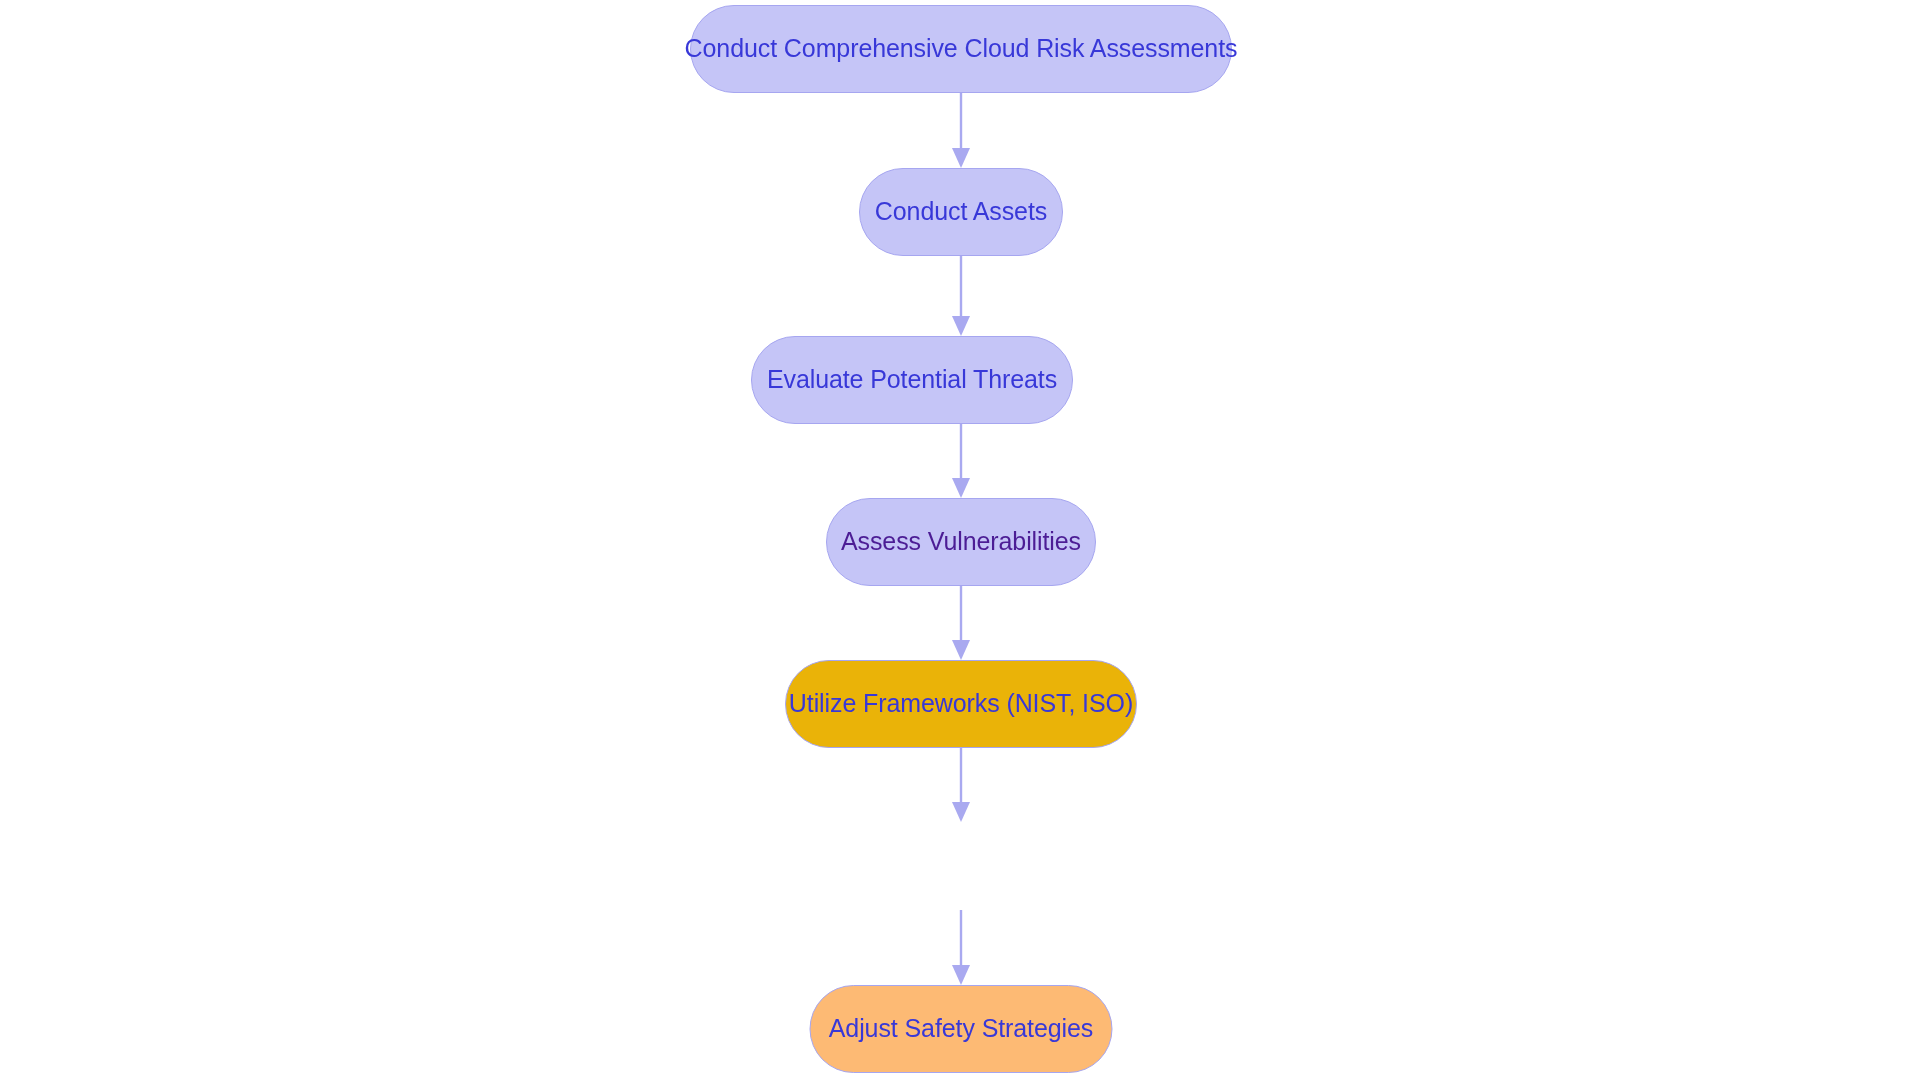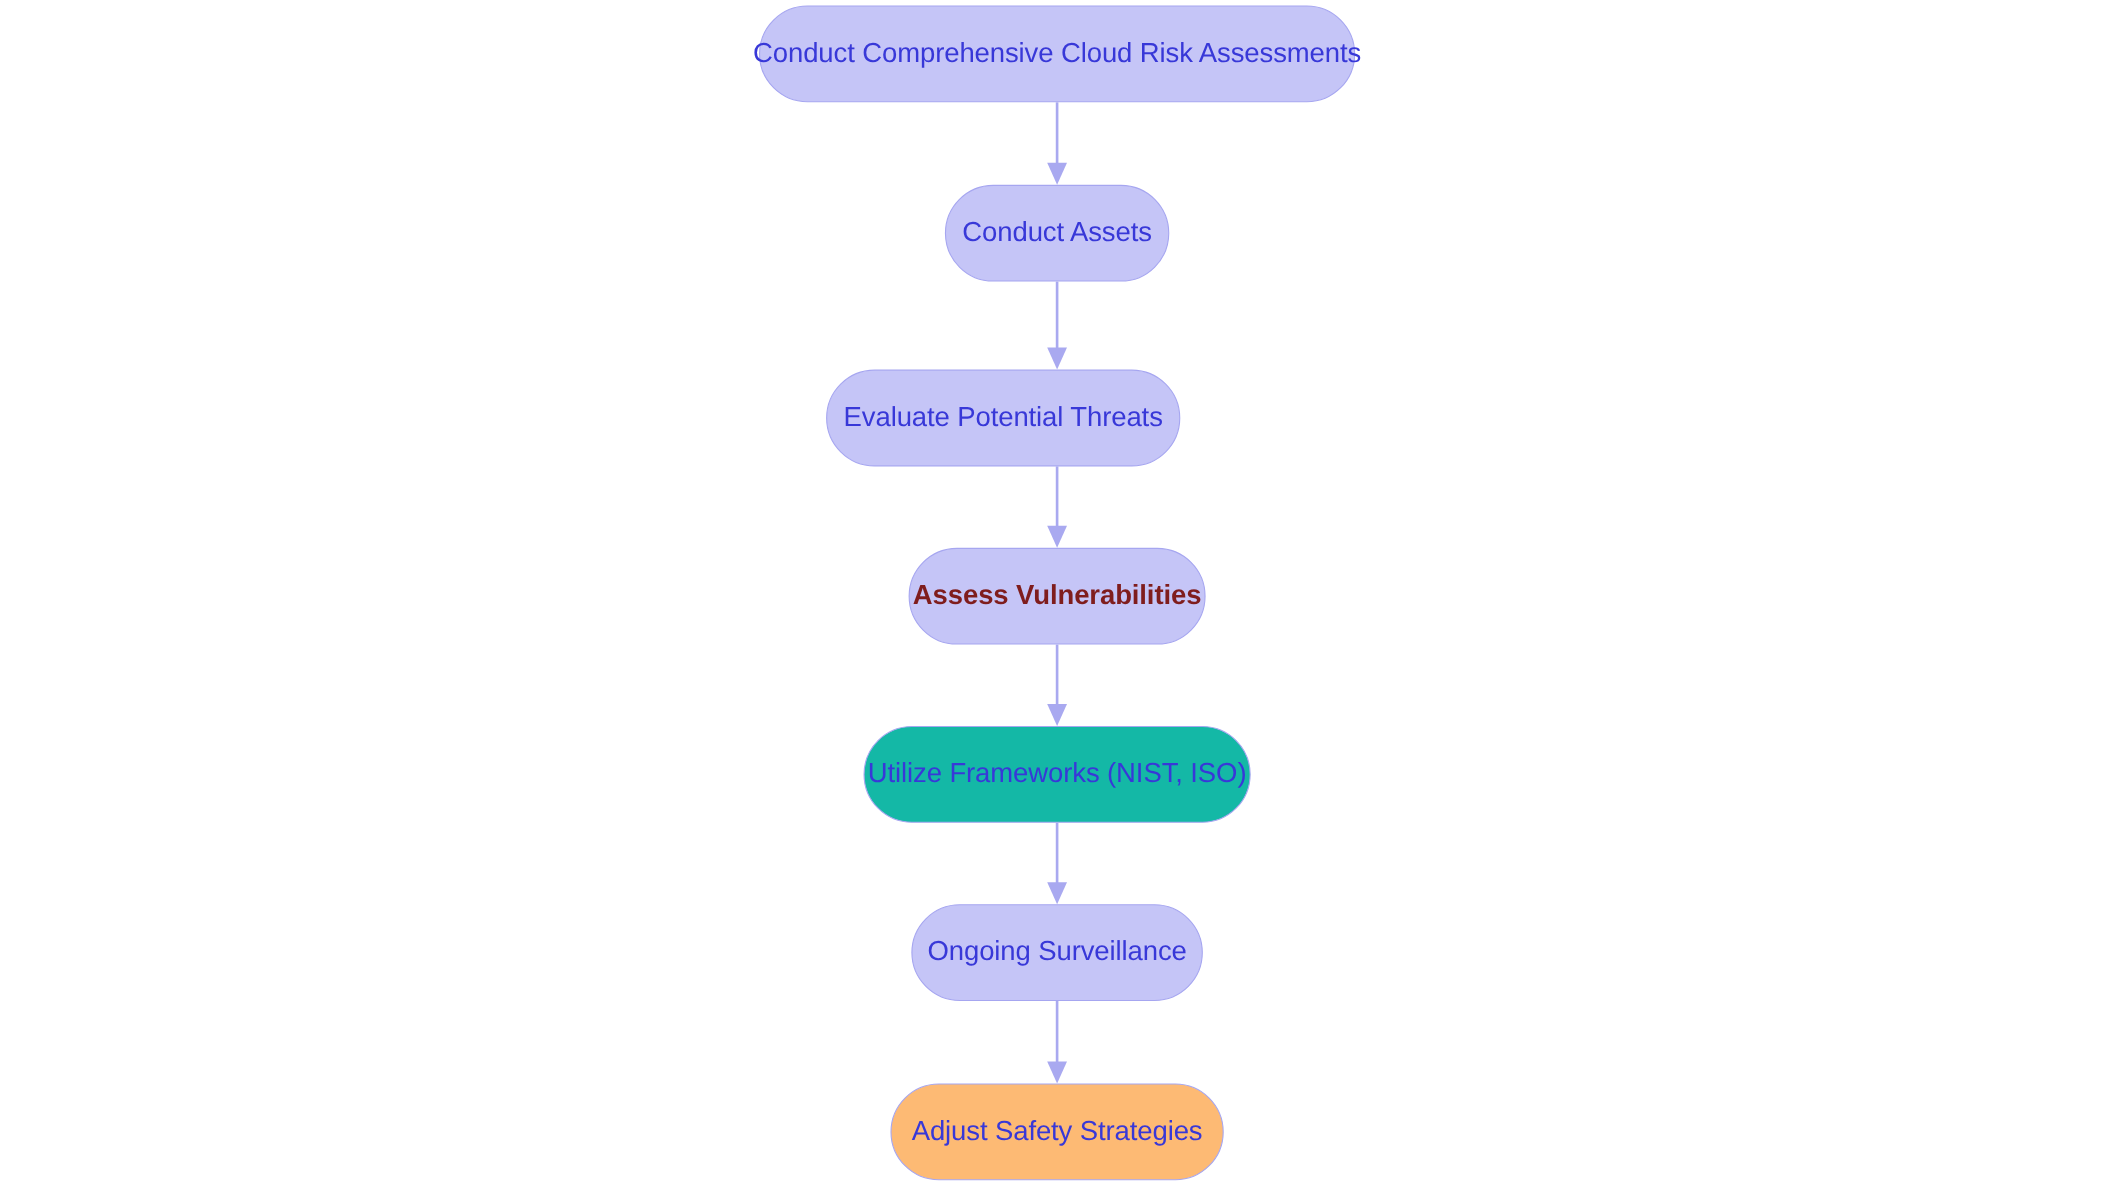--- a/index.html
+++ b/index.html
@@ -101,25 +101,22 @@
       <div class="node" style="left: 961px; top: 5px; width: 542px; height: 88px; border-radius: 44px; background: rgb(197, 197, 247); border-color: rgb(166, 166, 240);">
         <span class="node-label" style="color: rgb(56, 56, 216);">Conduct Comprehensive Cloud Risk Assessments</span>
       </div>
       <div class="node" style="left: 961px; top: 168px; width: 204px; height: 88px; border-radius: 44px; background: rgb(197, 197, 247); border-color: rgb(166, 166, 240);">
         <span class="node-label" style="color: rgb(56, 56, 216);">Conduct Assets</span>
       </div>
       <div class="node" style="left: 912px; top: 336px; width: 322px; height: 88px; border-radius: 44px; background: rgb(197, 197, 247); border-color: rgb(166, 166, 240);">
         <span class="node-label" style="color: rgb(56, 56, 216);">Evaluate Potential Threats</span>
       </div>
       <div class="node" style="left: 961px; top: 498px; width: 270px; height: 88px; border-radius: 44px; background: rgb(197, 197, 247); border-color: rgb(166, 166, 240);">
-        <span class="node-label" style="color: #7f1d1d; font-weight: bold;">Assess Vulnerabilities</span>
+        <span class="node-label" style="color: #4c1d95;">Assess Vulnerabilities</span>
       </div>
-      <div class="node" style="left: 961px; top: 660px; width: 352px; height: 88px; border-radius: 44px; background: #14b8a6; border-color: rgb(166, 166, 240);">
+      <div class="node" style="left: 961px; top: 660px; width: 352px; height: 88px; border-radius: 44px; background: #eab308; border-color: rgb(166, 166, 240);">
         <span class="node-label" style="color: rgb(56, 56, 216);">Utilize Frameworks (NIST, ISO)</span>
-      </div>
-      <div class="node" style="left: 961px; top: 822px; width: 265px; height: 88px; border-radius: 44px; background: rgb(197, 197, 247); border-color: rgb(166, 166, 240);">
-        <span class="node-label" style="color: rgb(56, 56, 216);">Ongoing Surveillance</span>
       </div>
       <div class="node" style="left: 961px; top: 985px; width: 303px; height: 88px; border-radius: 44px; background: #fdba74; border-color: rgb(166, 166, 240);">
         <span class="node-label" style="color: rgb(56, 56, 216);">Adjust Safety Strategies</span>
       </div>
     </div>
 </div>
 
 </body></html>

